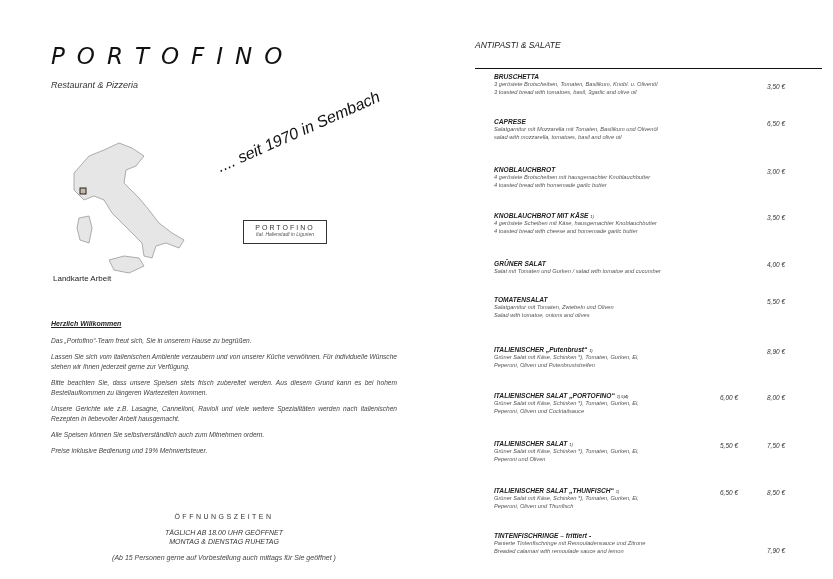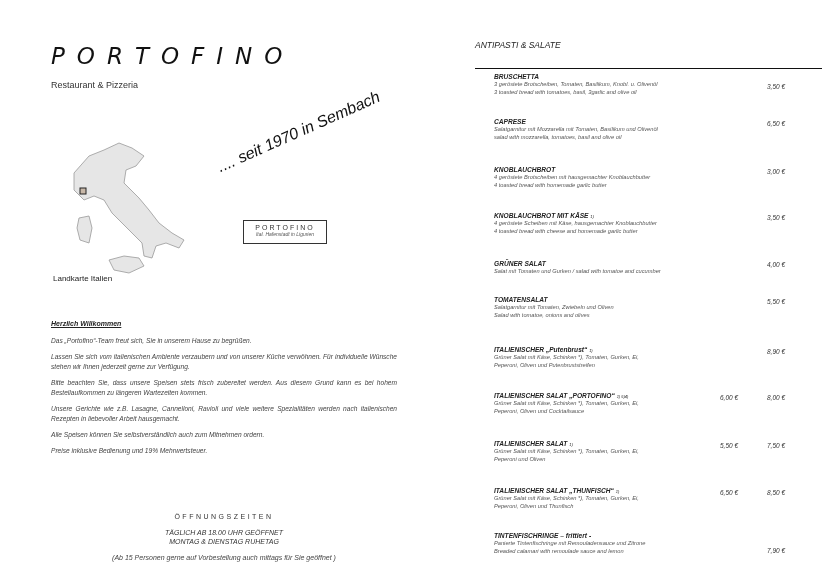--- a/index.html
+++ b/index.html
@@ -1,19 +1,19 @@
 <!DOCTYPE html>
 <html><head>
 <meta charset="utf-8">
 <style>
   * { box-sizing: border-box; margin: 0; padding: 0; }
   body { width: 833px; height: 579px; background: #fff; position: relative; overflow: hidden; font-family: "Liberation Sans", sans-serif; color: #222; }
   .left { position: absolute; left: 0; top: 8px; width: 420px; height: 446px; }
   .brand { position: absolute; left: 51px; top: 35px; font-family: "DejaVu Sans", sans-serif; font-size: 23px; letter-spacing: 12px; color: #111; font-style: italic; }
-  .tagline { position: absolute; left: 51px; top: 72px; font-size: 9px; color: #333; }
+  .tagline { position: absolute; left: 51px; top: 72px; font-size: 9px; color: #333; font-style: italic; }
   .map { position: absolute; left: 44px; top: 120px; width: 160px; height: 160px; }
   .map-label { position: absolute; left: 53px; top: 266px; font-size: 8px; color: #222; }
   .seit { position: absolute; left: 222px; top: 150px; font-size: 16px; font-style: italic; color: #111; transform: rotate(-24deg); transform-origin: left bottom; white-space: nowrap; }
   .pbox { position: absolute; left: 243px; top: 212px; width: 84px; height: 24px; border: 1px solid #333; text-align: center; }
   .pbox .t { font-size: 7px; letter-spacing: 2px; margin-top: 3px; color: #333; }
   .pbox .s { font-size: 5px; font-style: italic; color: #555; }
   .welcome { position: absolute; left: 51px; top: 311px; width: 346px; font-size: 6.6px; font-style: italic; color: #444; line-height: 10px; }
   .welcome h3 { font-size: 7px; font-weight: bold; text-decoration: underline; color: #222; margin-bottom: 7px; }
   .welcome p { margin-bottom: 6px; text-align: justify; }
   .hours { position: absolute; left: 51px; top: 505px; width: 346px; text-align: center; font-size: 7px; color: #333; }
@@ -34,21 +34,21 @@
 <div class="left">
   <div class="brand">PORTOFINO</div>
   <div class="tagline">Restaurant &amp; Pizzeria</div>
 
   <svg class="map" viewBox="0 0 160 160">
     <path d="M30,45 L45,28 L60,22 L75,15 L88,20 L100,28 L92,38 L82,42 L80,55 L95,70 L105,82 L115,95 L128,105 L140,112 L135,120 L122,115 L112,118 L108,130 L100,128 L98,115 L88,105 L78,95 L68,85 L60,72 L50,68 L40,72 L30,62 Z" fill="#e6e6e6" stroke="#999" stroke-width="0.8"></path>
     <path d="M65,132 L80,128 L95,130 L100,138 L85,145 L70,142 Z" fill="#e6e6e6" stroke="#999" stroke-width="0.8"></path>
     <path d="M35,90 L45,88 L48,100 L45,115 L36,112 L33,100 Z" fill="#e6e6e6" stroke="#999" stroke-width="0.8"></path>
     <rect x="36" y="60" width="6" height="6" fill="#c8b8a8" stroke="#222" stroke-width="1"></rect>
   </svg>
-  <div class="map-label">Landkarte Italien</div>
+  <div class="map-label">Landkarte Arbeit</div>
 
   <div class="seit">.... seit 1970 in Sembach</div>
 
   <div class="pbox">
     <div class="t">PORTOFINO</div>
     <div class="s">Ital. Hafenstadt in Ligurien</div>
   </div>
 
   <div class="welcome">
     <h3>Herzlich Willkommen</h3>

